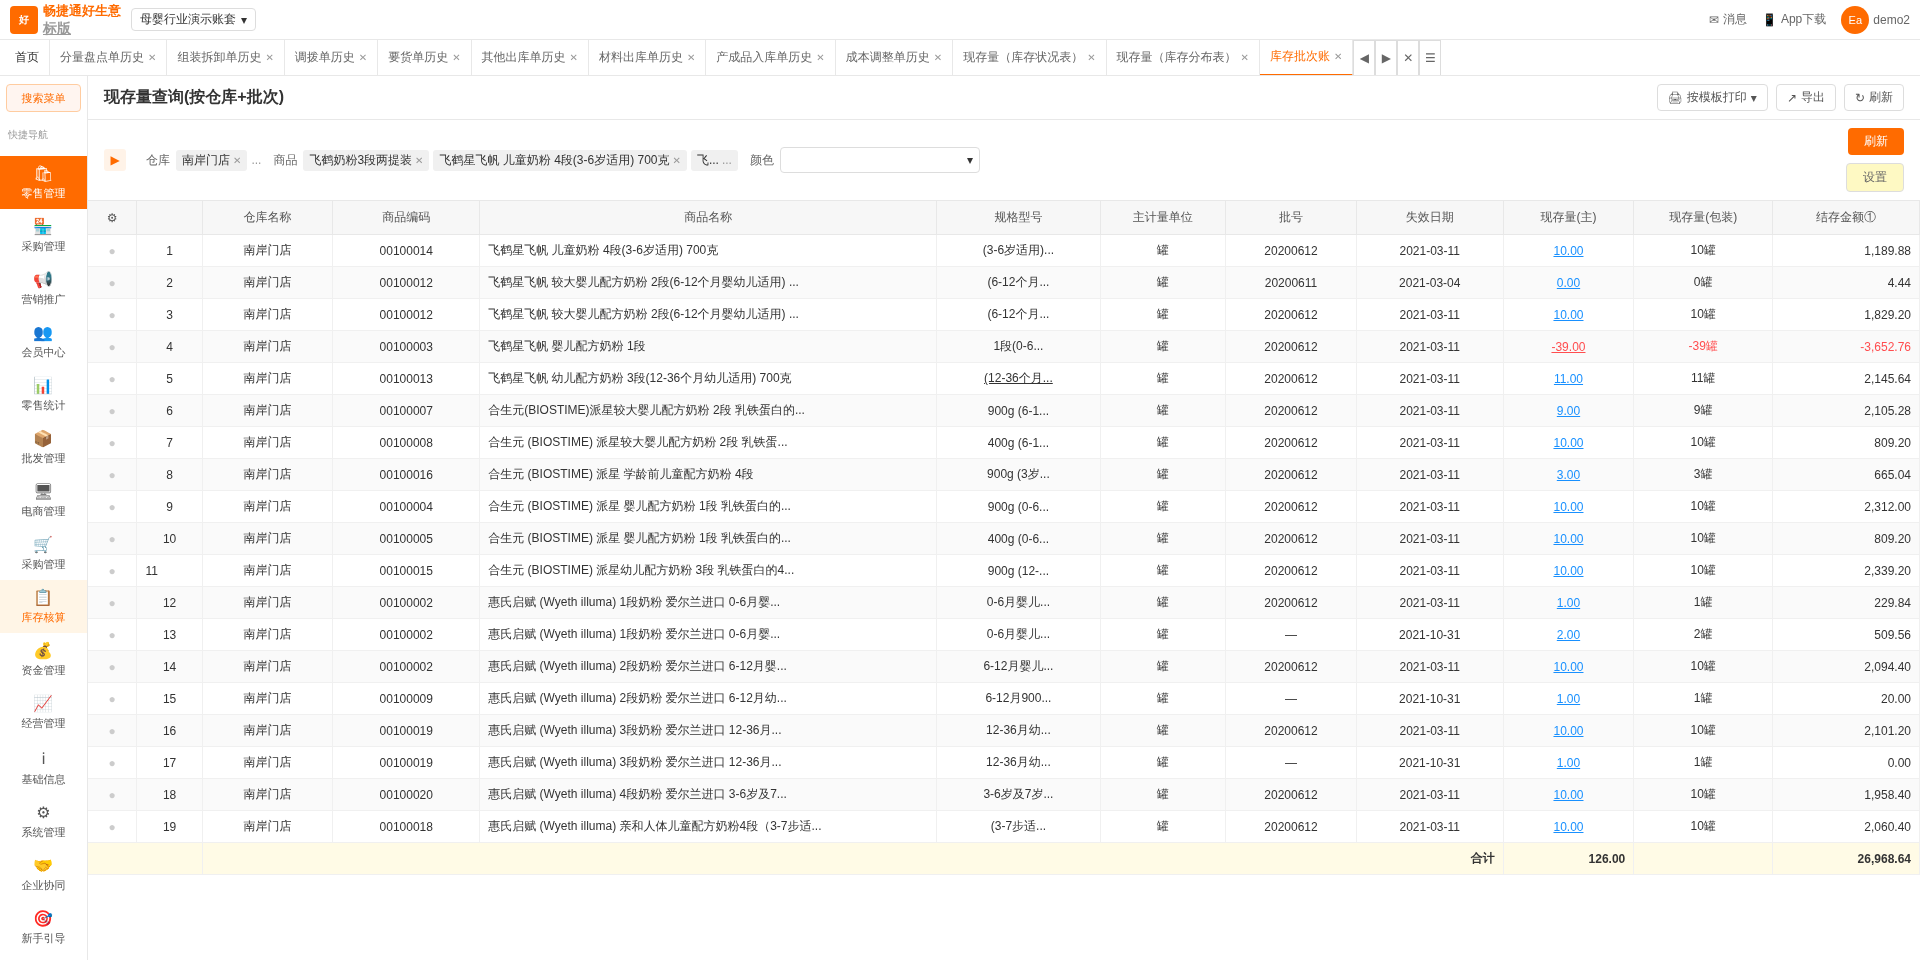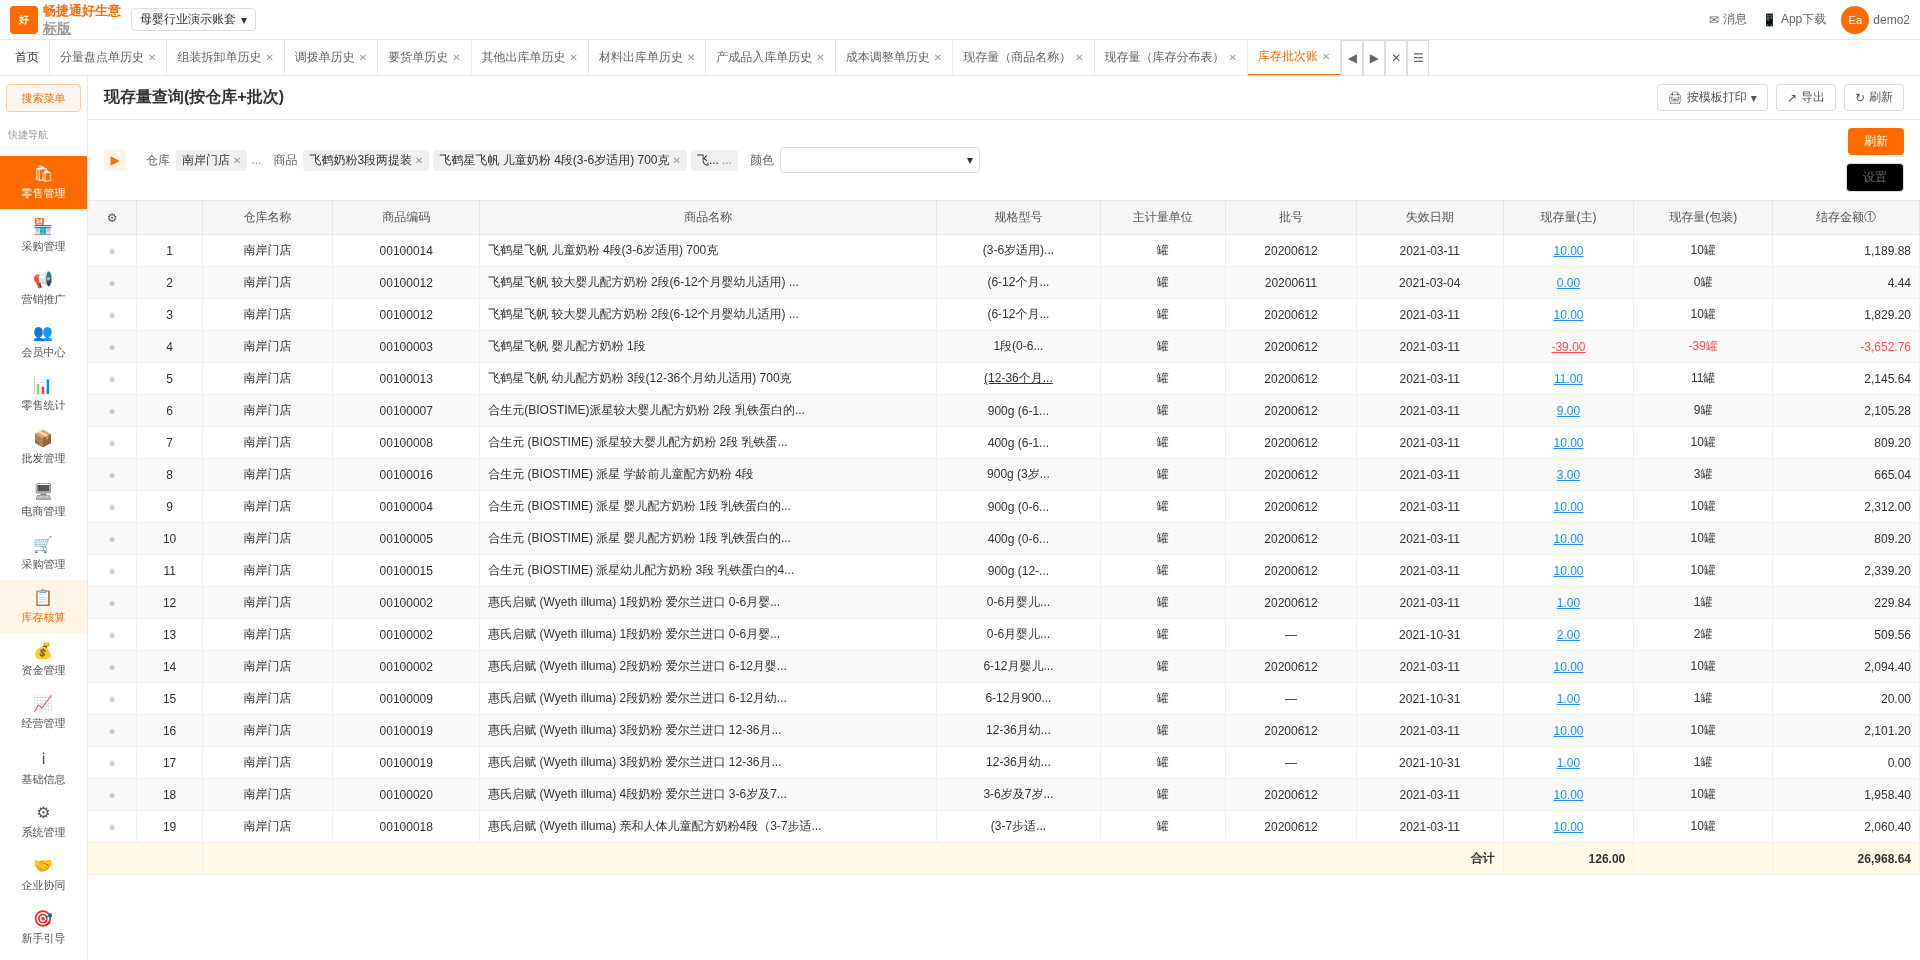--- a/index.html
+++ b/index.html
@@ -52,21 +52,21 @@
     
     .filter-area { background: #fff; padding: 8px 16px; border-bottom: 1px solid #e8e8e8; }
     .filter-row { display: flex; align-items: center; gap: 12px; flex-wrap: wrap; }
     .filter-item { display: flex; align-items: center; gap: 6px; }
     .filter-label { color: #666; font-size: 12px; white-space: nowrap; }
     .filter-tag-group { display: flex; align-items: center; gap: 4px; flex-wrap: wrap; }
     .filter-tag { display: flex; align-items: center; gap: 3px; background: #f0f0f0; border-radius: 3px; padding: 2px 6px; font-size: 12px; color: #333; }
     .filter-tag-close { cursor: pointer; color: #999; font-size: 10px; }
     .filter-more { color: #999; cursor: pointer; font-size: 12px; }
     .btn-query { background: #ff6b00; color: white; border: none; border-radius: 4px; padding: 5px 16px; cursor: pointer; font-size: 12px; }
-    .btn-settings { background: #000000; color: #666; border: 1px solid #ddd; border-radius: 4px; padding: 5px 16px; cursor: pointer; font-size: 12px; margin-top: 4px; }
+    .btn-settings { background: #fef9c3; color: #666; border: 1px solid #ddd; border-radius: 4px; padding: 5px 16px; cursor: pointer; font-size: 12px; margin-top: 4px; }
     .expand-arrow { cursor: pointer; color: #ff6b00; width: 22px; height: 22px; background: #fff3e8; border-radius: 3px; display: flex; align-items: center; justify-content: center; flex-shrink: 0; margin-right: 8px; }
     .expand-conditions { text-align: center; padding: 4px; color: #999; font-size: 12px; border-top: 1px solid #f0f0f0; margin-top: 8px; cursor: pointer; }
     .expand-conditions span { color: #66b; }
 
     
     .table-container { flex: 1; overflow-y: auto; background: #fff; }
     table { width: 100%; border-collapse: collapse; font-size: 12px; }
     thead tr { background: #f7f7f7; }
     th { padding: 8px 8px; text-align: center; border-bottom: 1px solid #e8e8e8; border-right: 1px solid #e8e8e8; color: #555; font-weight: normal; white-space: nowrap; position: sticky; top: 0; background: #f7f7f7; z-index: 1; }
     td { padding: 7px 8px; border-bottom: 1px solid #f0f0f0; border-right: 1px solid #f0f0f0; text-align: center; white-space: nowrap; }
@@ -156,21 +156,21 @@
   </div>
   <div class="tab">
     <span>产成品入库单历史</span>
     <span class="tab-close">✕</span>
   </div>
   <div class="tab">
     <span>成本调整单历史</span>
     <span class="tab-close">✕</span>
   </div>
   <div class="tab">
-    <span>现存量（商品名称）</span>
+    <span>现存量（库存状况表）</span>
     <span class="tab-close">✕</span>
   </div>
   <div class="tab">
     <span>现存量（库存分布表）</span>
     <span class="tab-close">✕</span>
   </div>
   <div class="tab active">
     <span>库存批次账</span>
     <span class="tab-close">✕</span>
   </div>
@@ -482,21 +482,21 @@
     <td style="max-width:100px;overflow:hidden;text-overflow:ellipsis;">400g (0-6...</td>
     <td>罐</td>
     <td>20200612</td>
     <td>2021-03-11</td>
     <td class="td-link" style="">10.00</td>
     <td style="">10罐</td>
     <td style="text-align:right;">809.20</td>
   </tr>
             <tr>
     <td style="text-align:center;color:#ccc;">●</td>
-    <td style="text-align:center;">11</td>
+    <td style="text-align:left;">11</td>
     <td>南岸门店</td>
     <td>00100015</td>
     <td style="text-align:left;max-width:280px;overflow:hidden;text-overflow:ellipsis;white-space:nowrap;" title="合生元 (BIOSTIME) 派星幼儿配方奶粉 3段 乳铁蛋白的4...">合生元 (BIOSTIME) 派星幼儿配方奶粉 3段 乳铁蛋白的4...</td>
     <td style="max-width:100px;overflow:hidden;text-overflow:ellipsis;">900g (12-...</td>
     <td>罐</td>
     <td>20200612</td>
     <td>2021-03-11</td>
     <td class="td-link" style="">10.00</td>
     <td style="">10罐</td>
     <td style="text-align:right;">2,339.20</td>

